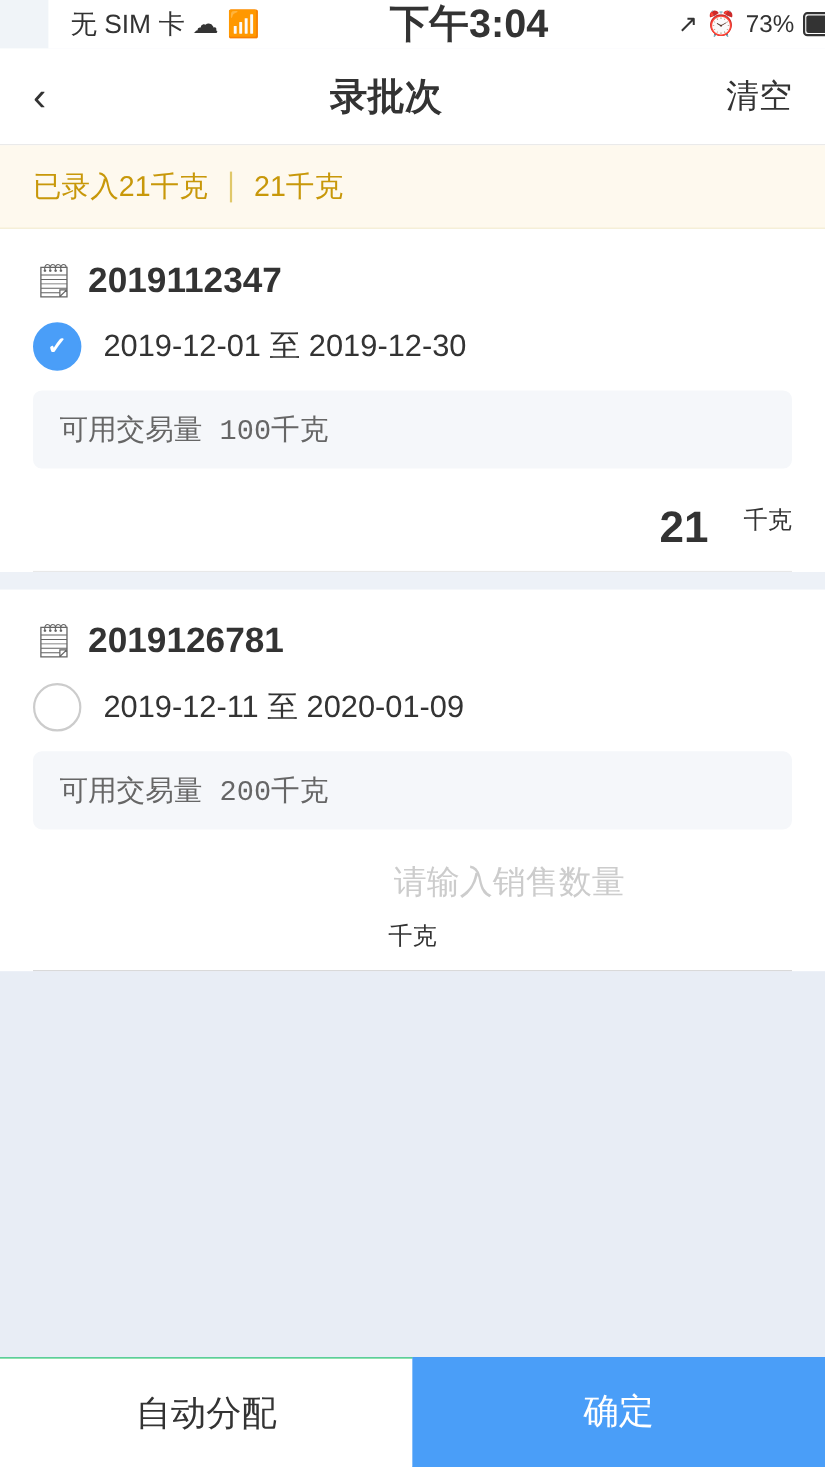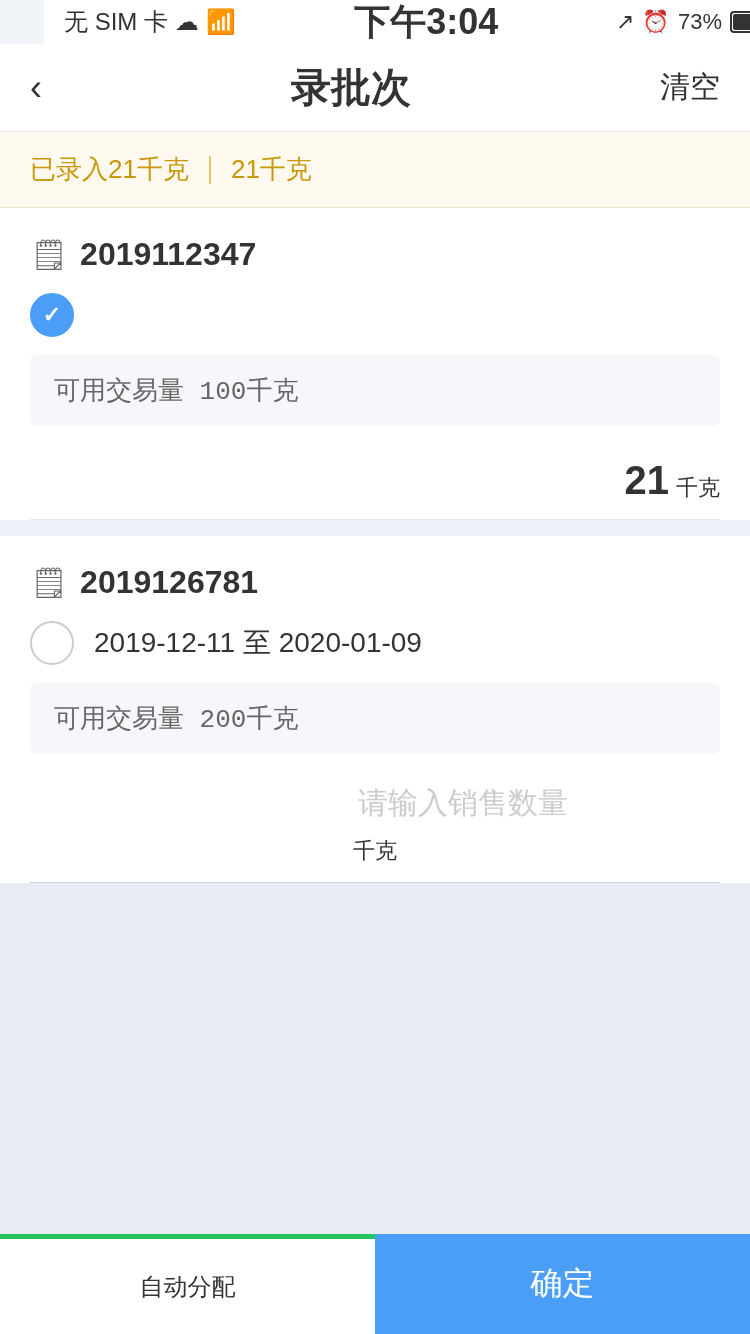--- a/index.html
+++ b/index.html
@@ -80,21 +80,21 @@
       justify-content: space-between;
       padding: 0 30px;
       border-bottom: 1px solid #e8e8e8;
     }
     .nav-back {
       font-size: 36px;
       color: #333;
       cursor: pointer;
     }
     .nav-title {
-      font-size: 40px;
+      font-size: 34px;
       font-weight: 600;
       color: #333;
     }
     .nav-action {
       font-size: 30px;
       color: #333;
     }
 
     
     .info-bar {
@@ -173,24 +173,24 @@
       font-family: Liberation Mono, monospace;
     }
     .avail-text {
       font-size: 26px;
       color: #666;
     }
 
     
     .qty-row {
       display: flex;
-      align-items: flex-end;
+      align-items: flex-start;
       justify-content: flex-end;
       padding: 16px 30px;
-      gap: 7px;
+      gap: 32px;
     }
     .qty-value {
       font-size: 40px;
       font-weight: 600;
       color: #333;
     }
     .qty-unit {
       font-size: 22px;
       color: #333;
     }
@@ -246,27 +246,27 @@
       height: 100px;
       display: flex;
       position: fixed;
       bottom: 0;
       left: 0;
     }
     .btn-auto {
       flex: 1;
       background: #fff;
       border: none;
-      font-size: 24px;
+      font-size: 32px;
       color: #333;
       display: flex;
       align-items: center;
       justify-content: center;
       cursor: pointer;
-      border-top: 5px solid #22c55e;
+      border-top: 1px solid #22c55e;
     }
     .btn-confirm {
       flex: 1;
       background: #4a9ef8;
       border: none;
       font-size: 32px;
       color: #fff;
       display: flex;
       align-items: center;
       justify-content: center;
@@ -314,20 +314,21 @@
 
   <div class="batch-card">
     <div class="batch-header">
       <span class="batch-icon">🗒</span>
       <span class="batch-id">2019112347</span>
     </div>
     <div class="batch-row">
       <div class="radio-circle selected">
         <span class="radio-check">✓</span>
       </div>
+      <span class="batch-date">2019-12-01 至 2019-12-30</span>
     </div>
     <div class="avail-box">
       <span class="avail-text">可用交易量 100千克</span>
     </div>
     <div class="qty-row">
       <span class="qty-value">21</span>
       <span class="qty-unit">千克</span>
     </div>
     <div class="h-divider"></div>
   </div>

